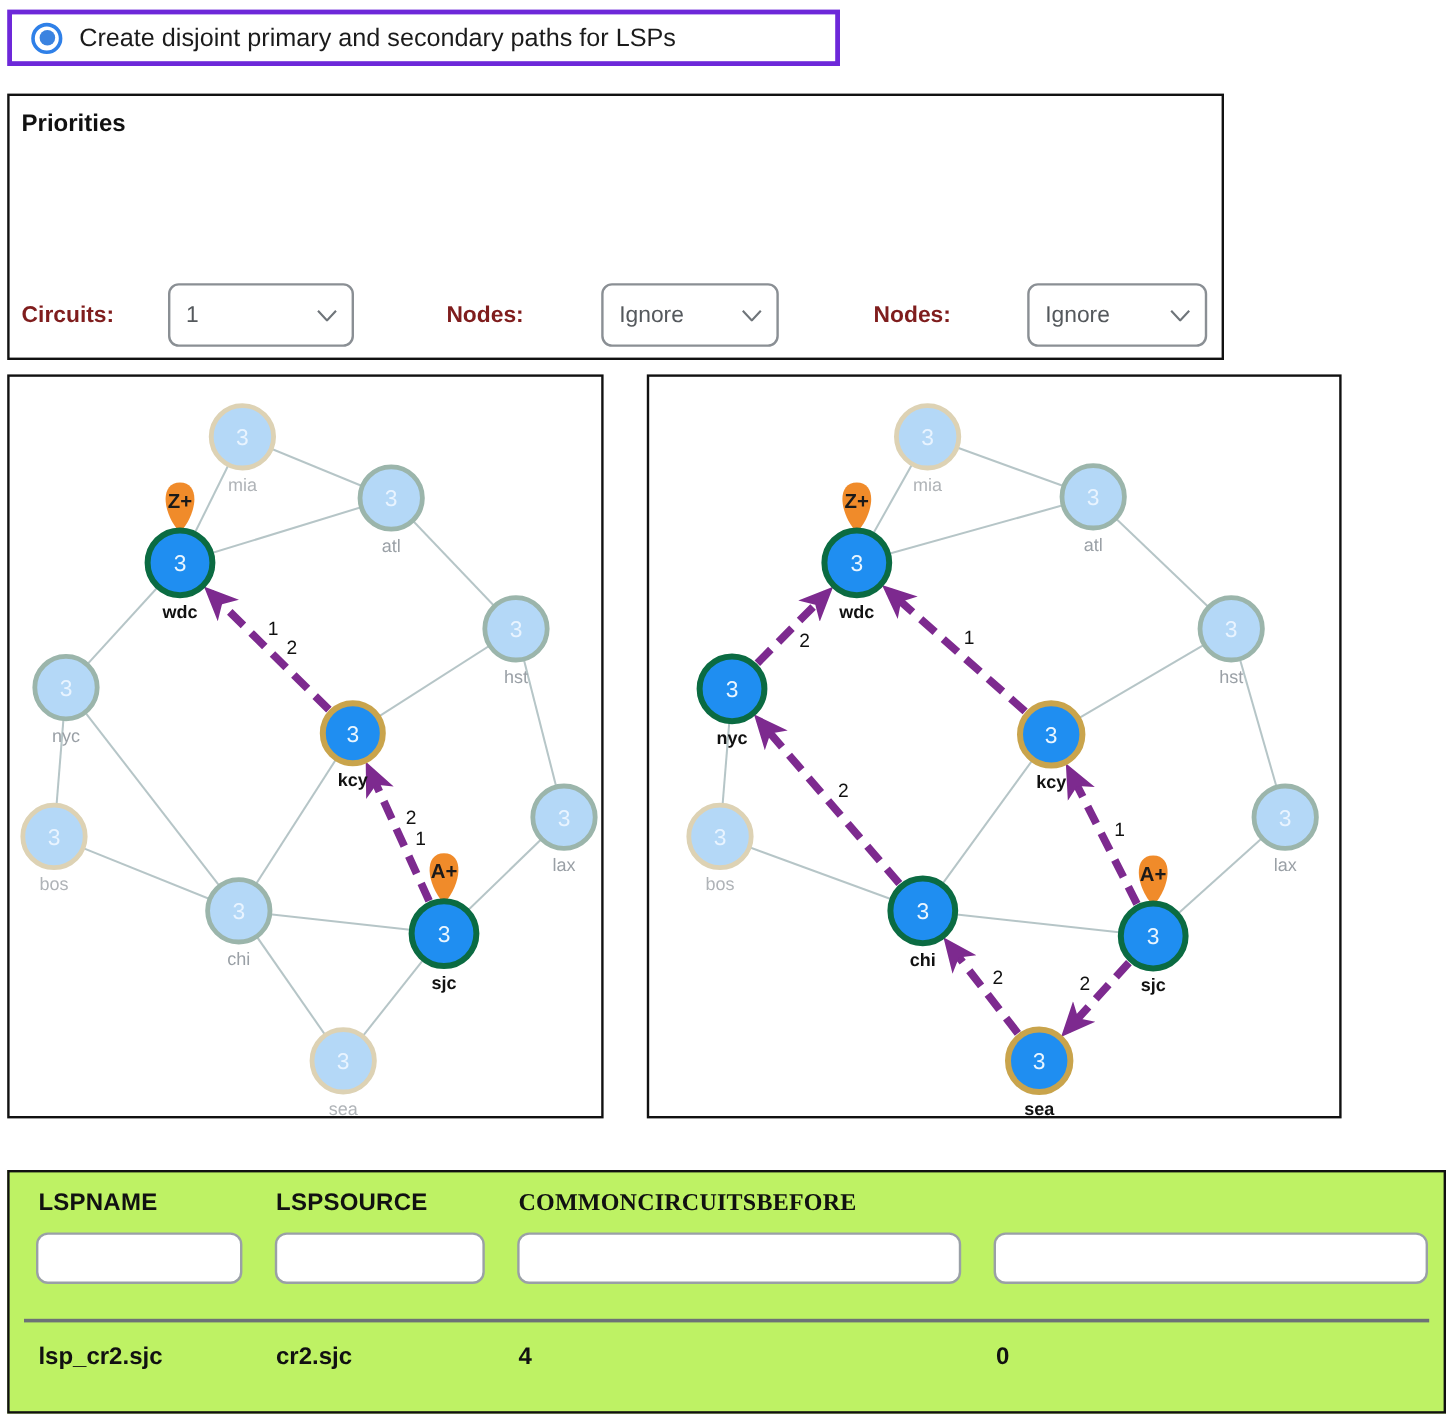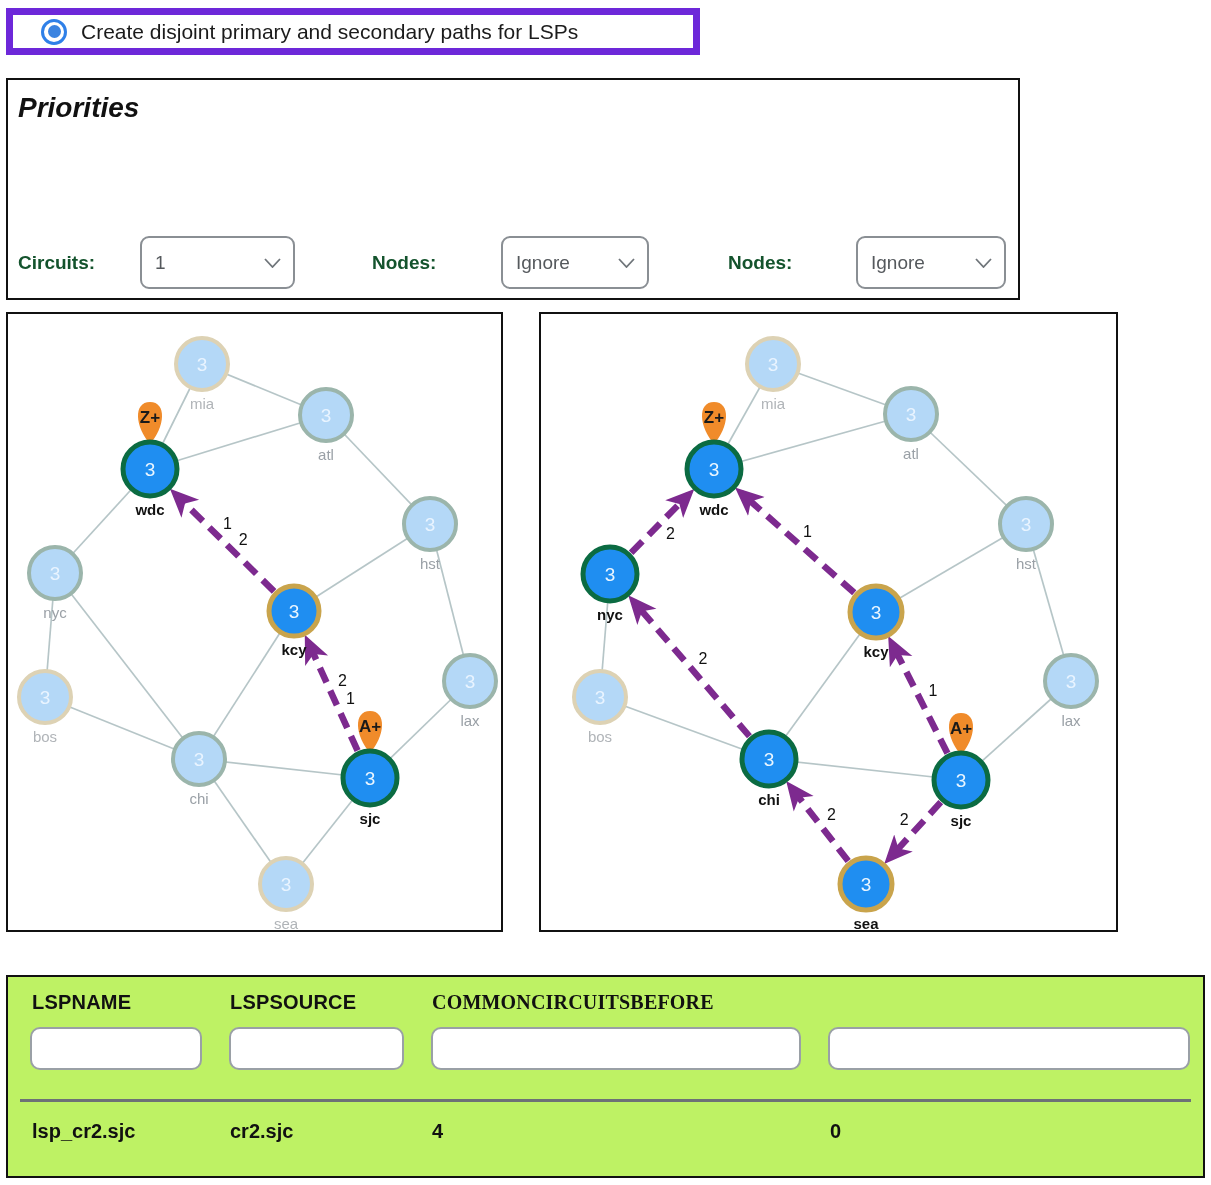--- a/index.html
+++ b/index.html
@@ -8,22 +8,22 @@
     font-family:"Liberation Sans", sans-serif;
     color:#1a1a1a;
     position:relative;
     overflow:hidden;
   }
   .abs{position:absolute;}
 
   
   #radio-box{
     left:6px;top:8px;width:694px;height:47px;
-    border:7px solid #6d28d9;background:#fff;
-    display:flex;align-items:center;box-sizing:border-box;padding-left:12px;
+    border:4px solid #6d28d9;background:#fff;
+    display:flex;align-items:center;box-sizing:border-box;
   }
   #radio-box .radio-outer{
     width:26px;height:26px;border-radius:50%;
     border:3px solid #2f80e8;background:#fff;
     margin-left:16px;box-sizing:border-box;
     display:flex;align-items:center;justify-content:center;flex:0 0 auto;
   }
   #radio-box .radio-dot{
     width:13px;height:13px;border-radius:50%;background:#3b83e0;
   }
@@ -31,24 +31,24 @@
     margin-left:14px;font-size:21px;color:#1b1b1b;white-space:nowrap;
   }
 
   
   #priorities{
     left:6px;top:78px;width:1014px;height:222px;
     border:2px solid #111;background:#fff;box-sizing:border-box;
   }
   #priorities .title{
     position:absolute;left:10px;top:12px;
-    font-size:28px;font-weight:bold;color:#111;font-style:italic;
+    font-size:20px;font-weight:bold;color:#111;
   }
   .prio-label{
-    position:absolute;font-size:19px;font-weight:bold;color:#14532d;
+    position:absolute;font-size:19px;font-weight:bold;color:#7f1d1d;
   }
   .select{
     position:absolute;height:53px;
     border:2px solid #8a8f94;border-radius:9px;background:#fff;
     box-sizing:border-box;display:flex;align-items:center;
     justify-content:space-between;padding:0 12px 0 13px;
   }
   .select .sel-val{font-size:19px;color:#55595d;}
   .chev{
     width:17px;height:10px;flex:0 0 auto;margin-left:8px;

